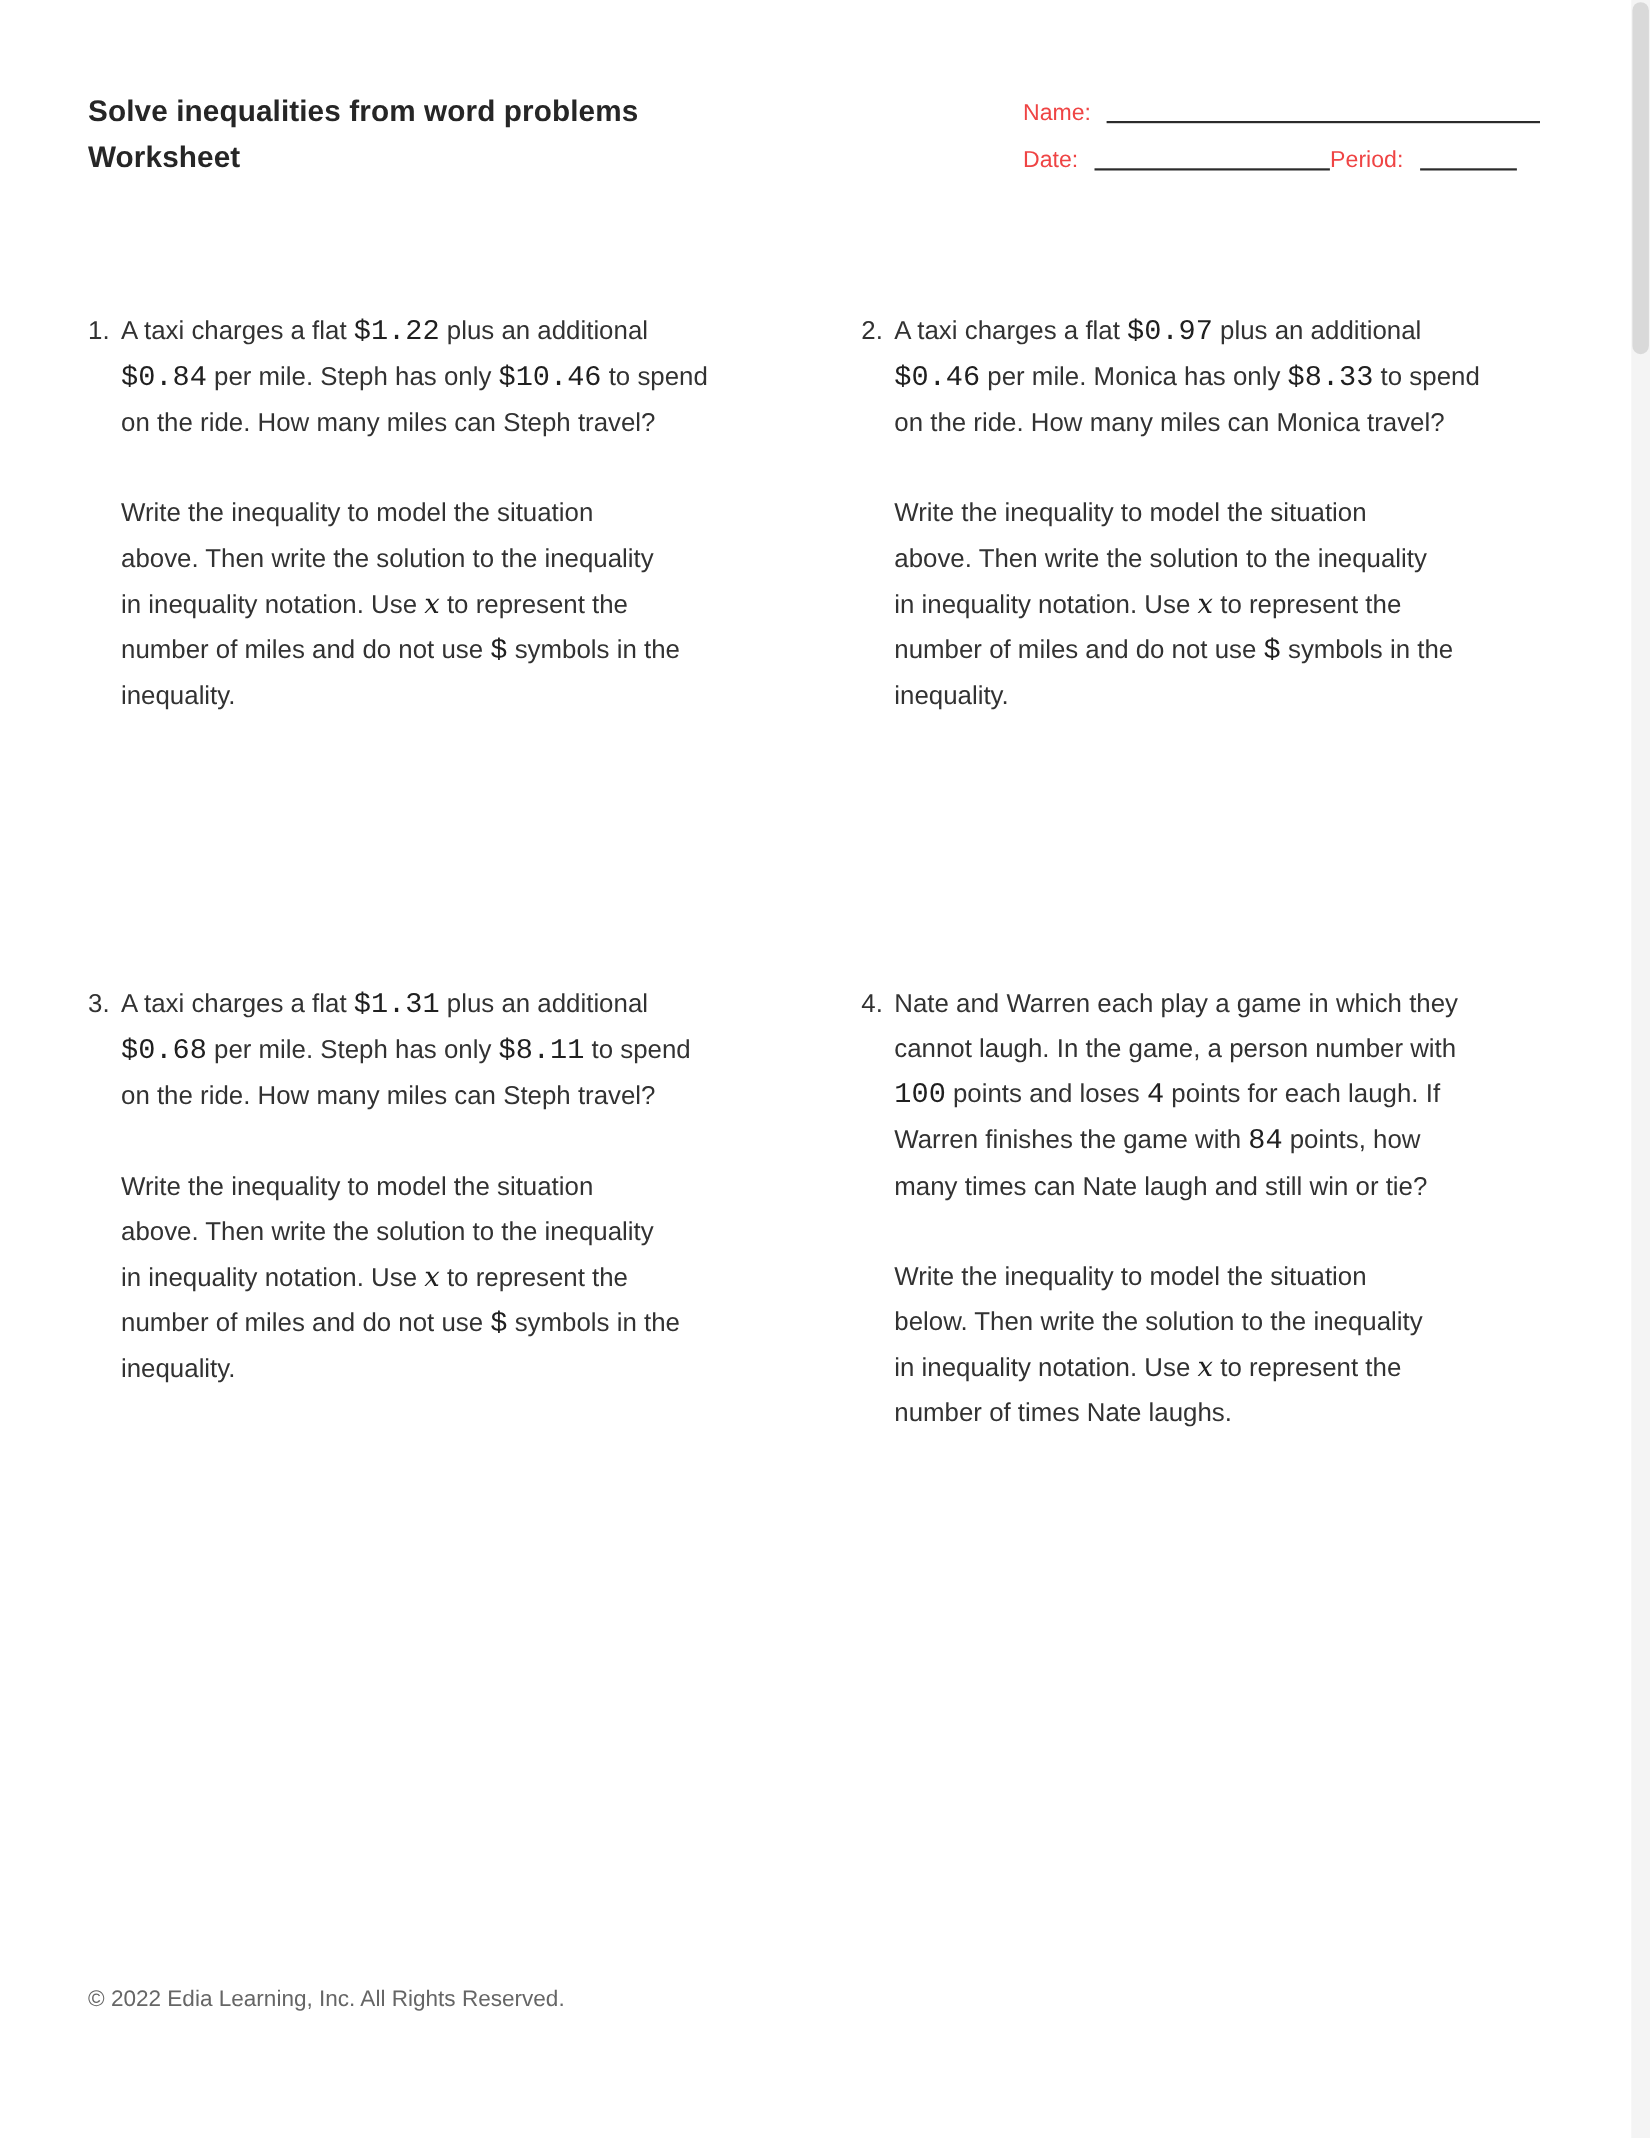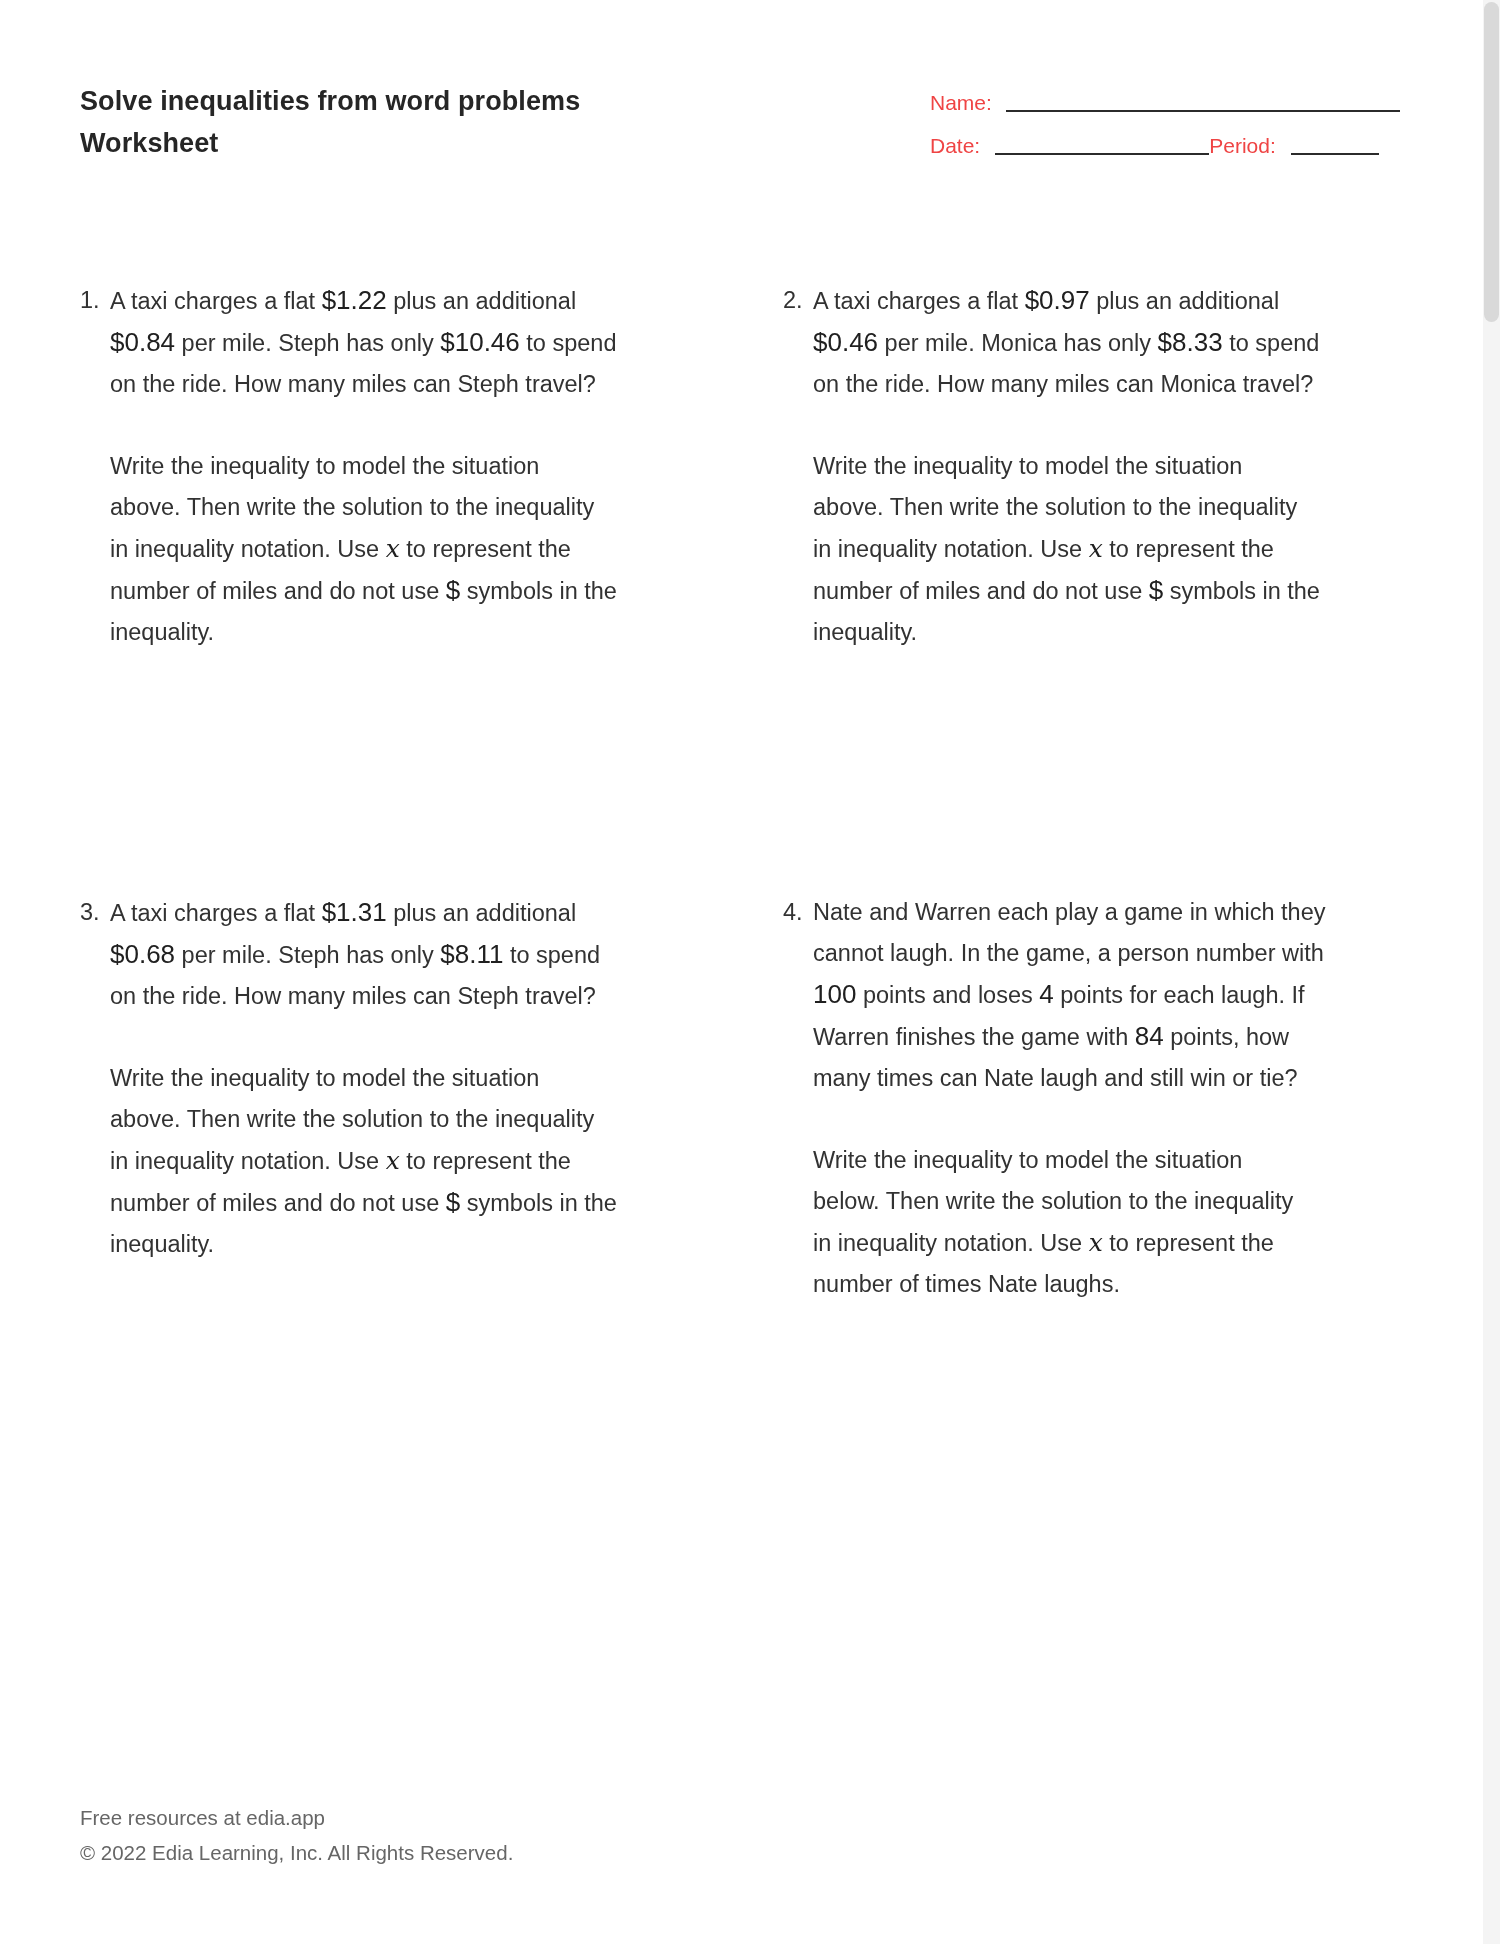--- a/index.html
+++ b/index.html
@@ -40,21 +40,21 @@
     column-gap: 73px;
     font-size: 23.5px; line-height: 41px;
   }
   .problem { display: flex; align-items: flex-start; }
   .pnum { flex: none; width: 30px; }
   .pbody { flex: 1 1 auto; }
   .para { margin: 0 0 41px 0; }
   .para:last-child { margin-bottom: 0; }
   .line { white-space: nowrap; }
   .math {
-    font-family: Liberation Sans, sans-serif;
+    font-family: Liberation Mono, monospace;
     font-size: 26px; color: #202020;
   }
   .mvar {
     font-family: "DejaVu Serif", serif; font-style: italic;
     font-size: 25px; color: #202020;
   }
 
   .footer {
     position: absolute; left: 80px; top: 1800px;
     font-size: 20.5px; line-height: 35px; color: #666666;
@@ -161,21 +161,20 @@
             <div class="line"><span class="seg">Write the inequality to model the situation</span></div>
             <div class="line"><span class="seg">below. Then write the solution to the inequality</span></div>
             <div class="line"><span class="seg">in inequality notation. Use </span><span class="mvar">x</span><span class="seg"> to represent the</span></div>
             <div class="line"><span class="seg">number of times Nate laughs.</span></div>
           </div>
         </div>
       </div>
     </div>
 
   <div class="footer">
-    <div>Free resources at edia.app</div>
     <div>© 2022 Edia Learning, Inc. All Rights Reserved.</div>
   </div>
 
   <div class="sb-track">
     <div class="sb-thumb"></div>
   </div>
 
 </div>
 
 </body></html>

